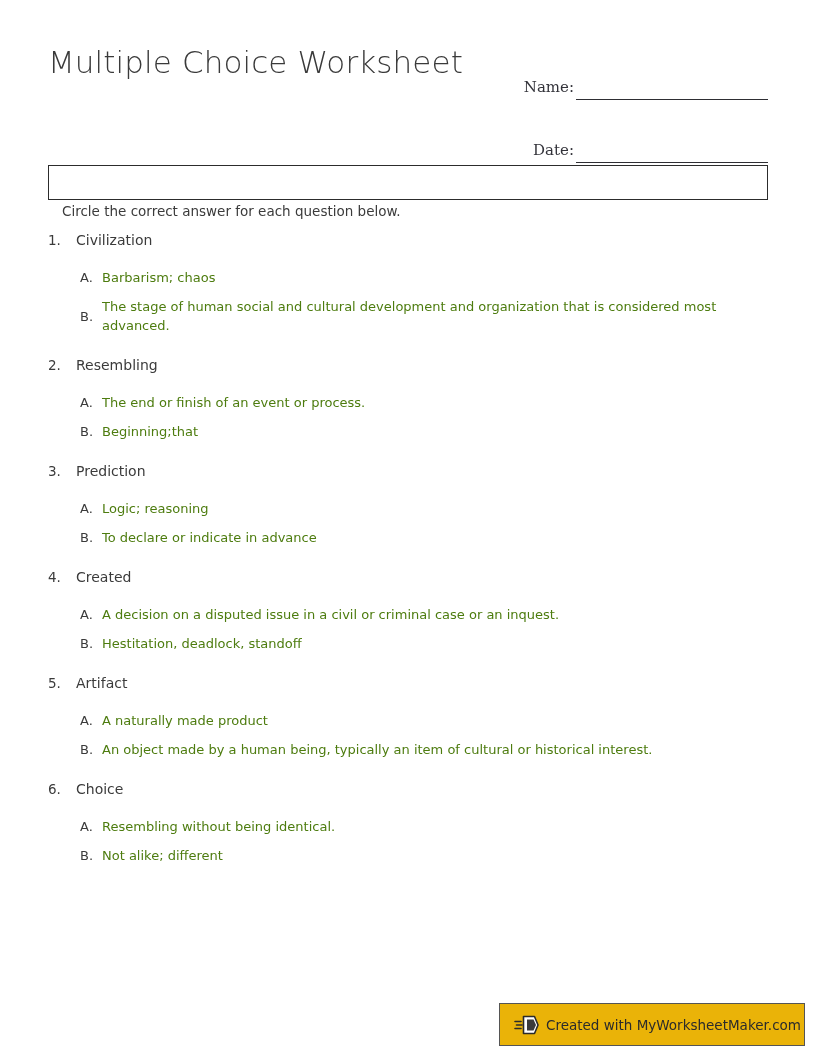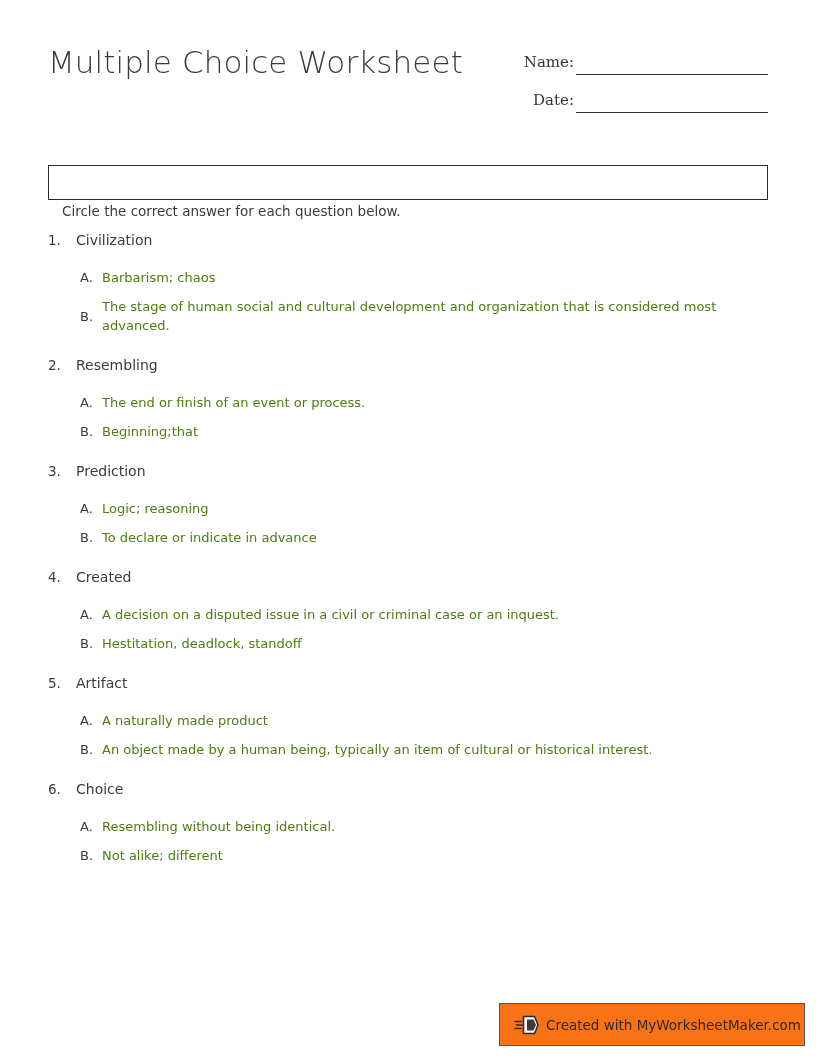--- a/index.html
+++ b/index.html
@@ -46,20 +46,21 @@
   }
   .name-date-block {
     position: absolute;
     right: 0;
     top: 5px;
     width: 256px;
   }
   .field-row {
     position: relative;
     height: 38px;
+    margin-top: 25px;
   }
   .field-label {
     position: absolute;
     right: 194px;
     top: 5px;
     font-family: "DejaVu Serif", serif;
     font-size: 15px;
     line-height: 20px;
     color: #33333a;
     white-space: nowrap;
@@ -155,21 +156,21 @@
 
   
   .footer-badge {
     position: absolute;
     left: 499px;
     top: 1003px;
     width: 306px;
     height: 43px;
     box-sizing: border-box;
     border: 1.3px solid #555555;
-    background: #f97316;
+    background: #eab308;
     display: flex;
     align-items: center;
     padding-left: 14px;
   }
   .badge-icon {
     flex: 0 0 26px;
     width: 26px;
     height: 24px;
     margin-right: 6px;
     display: block;

